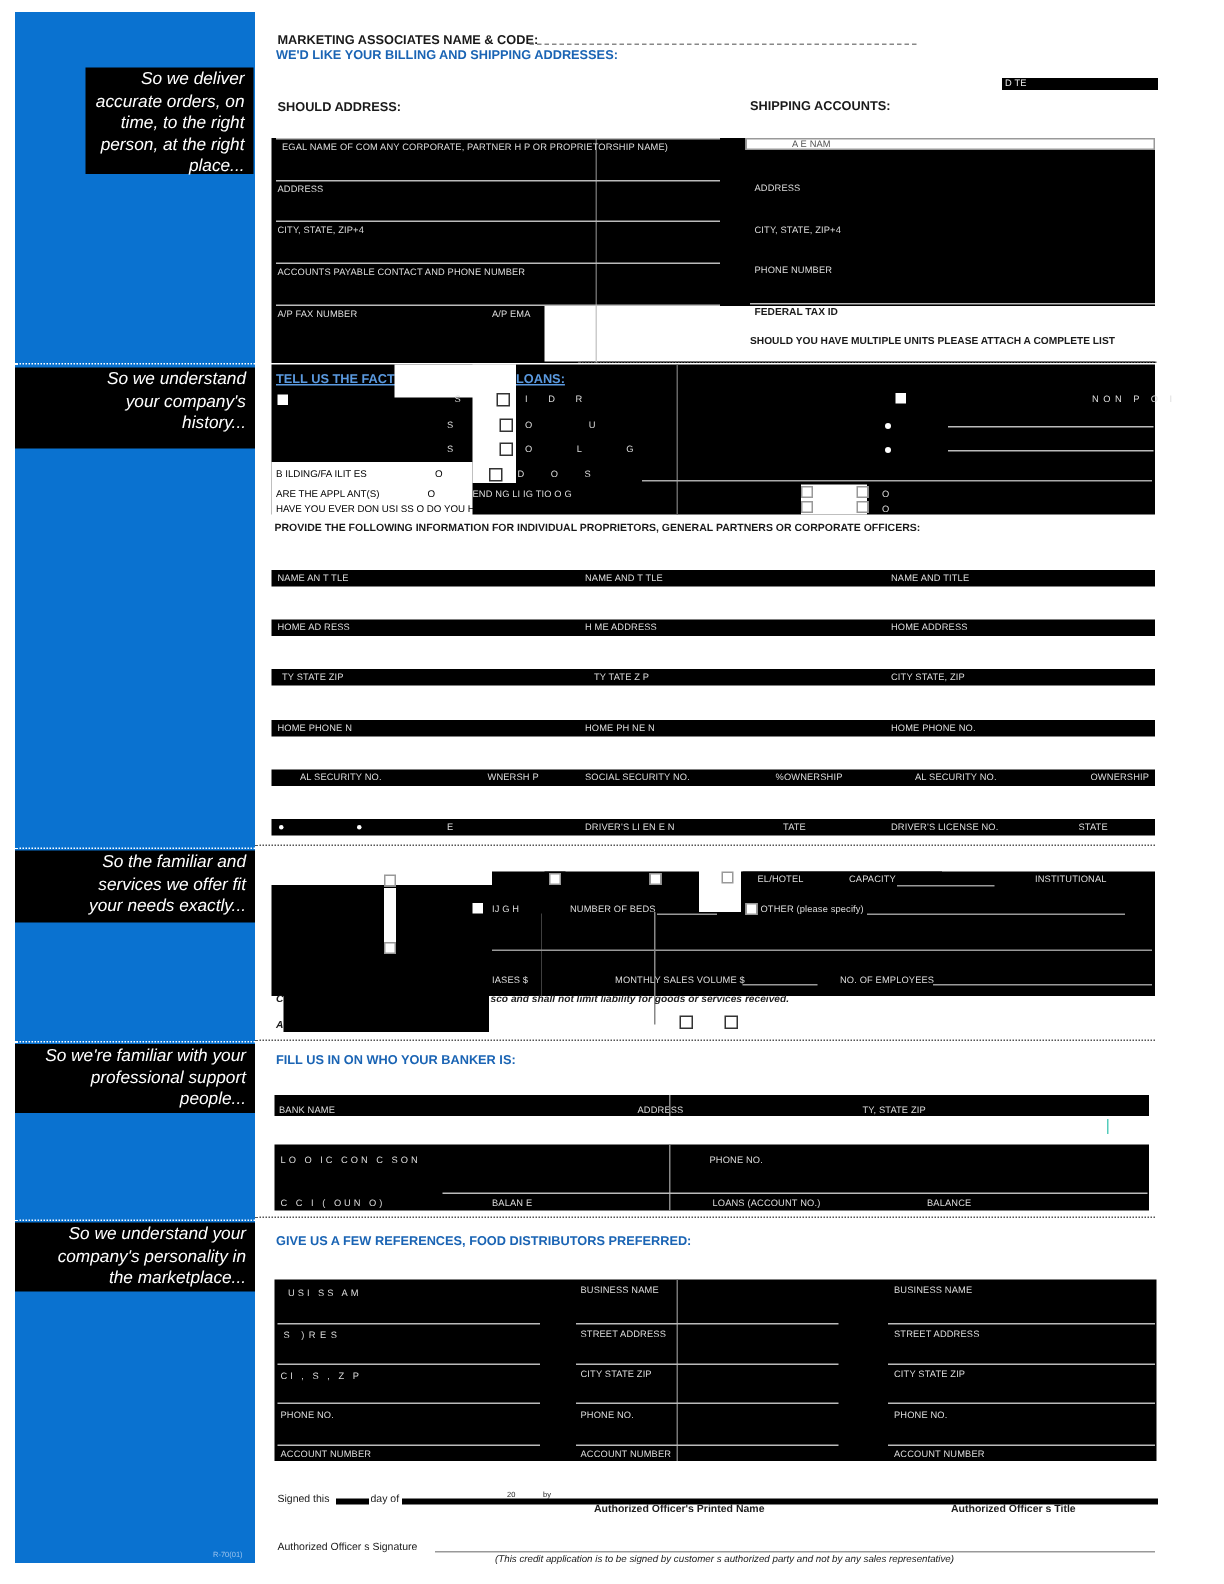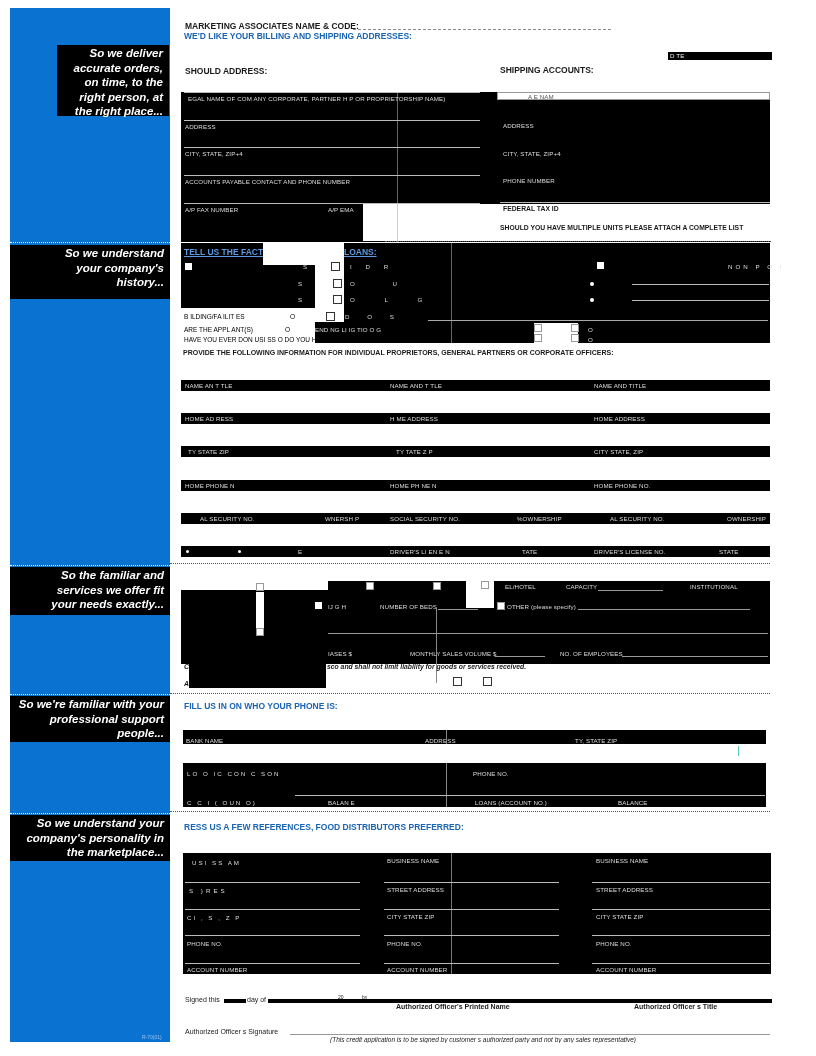--- a/index.html
+++ b/index.html
@@ -1,19 +1,19 @@
 <!DOCTYPE html>
 <html><head>
 <meta charset="utf-8">
 <style>
 *{box-sizing:border-box;margin:0;padding:0}
 body{width:816px;height:1056px;background:#fff;position:relative;overflow:hidden;font-family:"Liberation Sans",sans-serif;color:#1a1a1a}
 .abs{position:absolute}
 .sidebar{left:10px;top:8px;width:160px;height:1034px;background:#0a72d0}
-.sb-box{background:#000;color:#fff;font-style:italic;font-weight:bold;text-align:right;font-size:11.5px;line-height:14.5px;padding:1px 6px 2px 4px}
+.sb-box{background:#000;color:#fff;font-style:italic;font-weight:normal;text-align:right;font-size:11.5px;line-height:14.5px;padding:1px 6px 2px 4px}
 .dotline{border-top:1px dotted #555;height:0}
 .hdr{font-size:8.5px;font-weight:bold}
 .blue{color:#1a64b4}
 .blk{background:#000}
 .lbl{color:#ddd;font-size:6.2px;letter-spacing:.1px;white-space:nowrap;position:absolute}
 .hl{position:absolute;height:1px;background:#bbb}
 .vl{position:absolute;width:1px;background:#777}
 .cb{position:absolute;width:8px;height:8px;border:1px solid #999;background:#fff}
 .cbw{position:absolute;width:9px;height:9px;border:1px solid #333;background:#fff}
 .wfill{position:absolute;background:#fff}
@@ -188,39 +188,39 @@
 <div class="lbl" style="left:560px;top:650px">NO. OF EMPLOYEES</div>
 <div class="hl" style="left:622px;top:656px;width:146px;background:#999"></div>
 <div class="abs itl" style="left:184px;top:663px">C</div>
 <div class="abs itl" style="left:327px;top:663px">sco and shall not limit liability for goods or services received.</div>
 <div class="abs blk" style="left:189px;top:664px;width:137px;height:24px"></div>
 <div class="abs itl" style="left:184px;top:680px">A</div>
 <div class="cbw" style="left:453px;top:677px"></div>
 <div class="cbw" style="left:483px;top:677px"></div>
 <div class="abs dotline" style="left:170px;top:693px;width:600px"></div>
 
-<div class="abs hdr blue" style="left:184px;top:701px">FILL US IN ON WHO YOUR PHONE IS:</div>
+<div class="abs hdr blue" style="left:184px;top:701px">FILL US IN ON WHO YOUR BANKER IS:</div>
 <div class="abs blk" style="left:183px;top:730px;width:583px;height:14px"></div>
 <div class="lbl" style="left:186px;top:737px">BANK NAME</div>
 <div class="lbl" style="left:425px;top:737px">ADDRESS</div>
 <div class="lbl" style="left:575px;top:737px">TY, STATE ZIP</div>
 <div class="vl" style="left:446px;top:730px;height:14px;background:#888"></div>
 <div class="abs" style="left:738px;top:746px;width:1px;height:10px;background:#5cb"></div>
 <div class="abs blk" style="left:183px;top:763px;width:583px;height:44px"></div>
 <div class="vl" style="left:446px;top:763px;height:44px;background:#888"></div>
 <div class="lbl" style="left:187px;top:770px;letter-spacing:2px">LO O IC CON C SON</div>
 <div class="lbl" style="left:473px;top:770px">PHONE NO.</div>
 <div class="hl" style="left:295px;top:795px;width:470px"></div>
 <div class="lbl" style="left:187px;top:799px;letter-spacing:2px">C C I ( OUN O)</div>
 <div class="lbl" style="left:328px;top:799px">BALAN E</div>
 <div class="lbl" style="left:475px;top:799px">LOANS (ACCOUNT NO.)</div>
 <div class="lbl" style="left:618px;top:799px">BALANCE</div>
 <div class="abs dotline" style="left:170px;top:811px;width:600px"></div>
 
-<div class="abs hdr blue" style="left:184px;top:822px">RESS US A FEW REFERENCES, FOOD DISTRIBUTORS PREFERRED:</div>
+<div class="abs hdr blue" style="left:184px;top:822px">GIVE US A FEW REFERENCES, FOOD DISTRIBUTORS PREFERRED:</div>
 <div class="abs blk" style="left:183px;top:853px;width:588px;height:121px"></div>
 <div class="vl" style="left:451px;top:853px;height:121px;background:#777"></div>
 <div class="lbl" style="left:192px;top:859px;letter-spacing:2px">USI SS AM</div>
 <div class="lbl" style="left:387px;top:857px">BUSINESS NAME</div>
 <div class="lbl" style="left:596px;top:857px">BUSINESS NAME</div>
 <div class="hl" style="left:185px;top:882px;width:175px"></div>
 <div class="hl" style="left:384px;top:882px;width:175px"></div>
 <div class="hl" style="left:592px;top:882px;width:178px"></div>
 <div class="lbl" style="left:189px;top:887px;letter-spacing:3px">S )RES</div>
 <div class="lbl" style="left:387px;top:886px">STREET ADDRESS</div>

